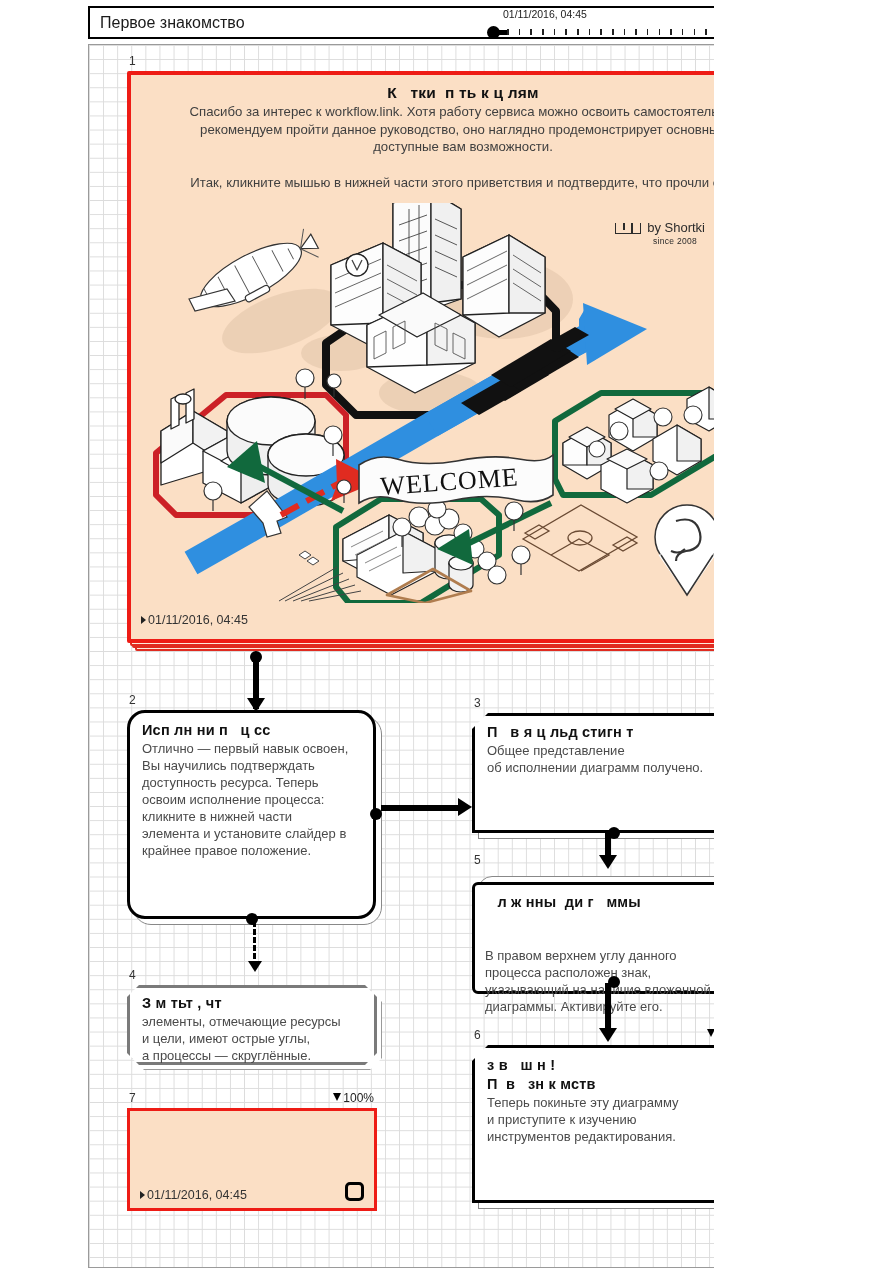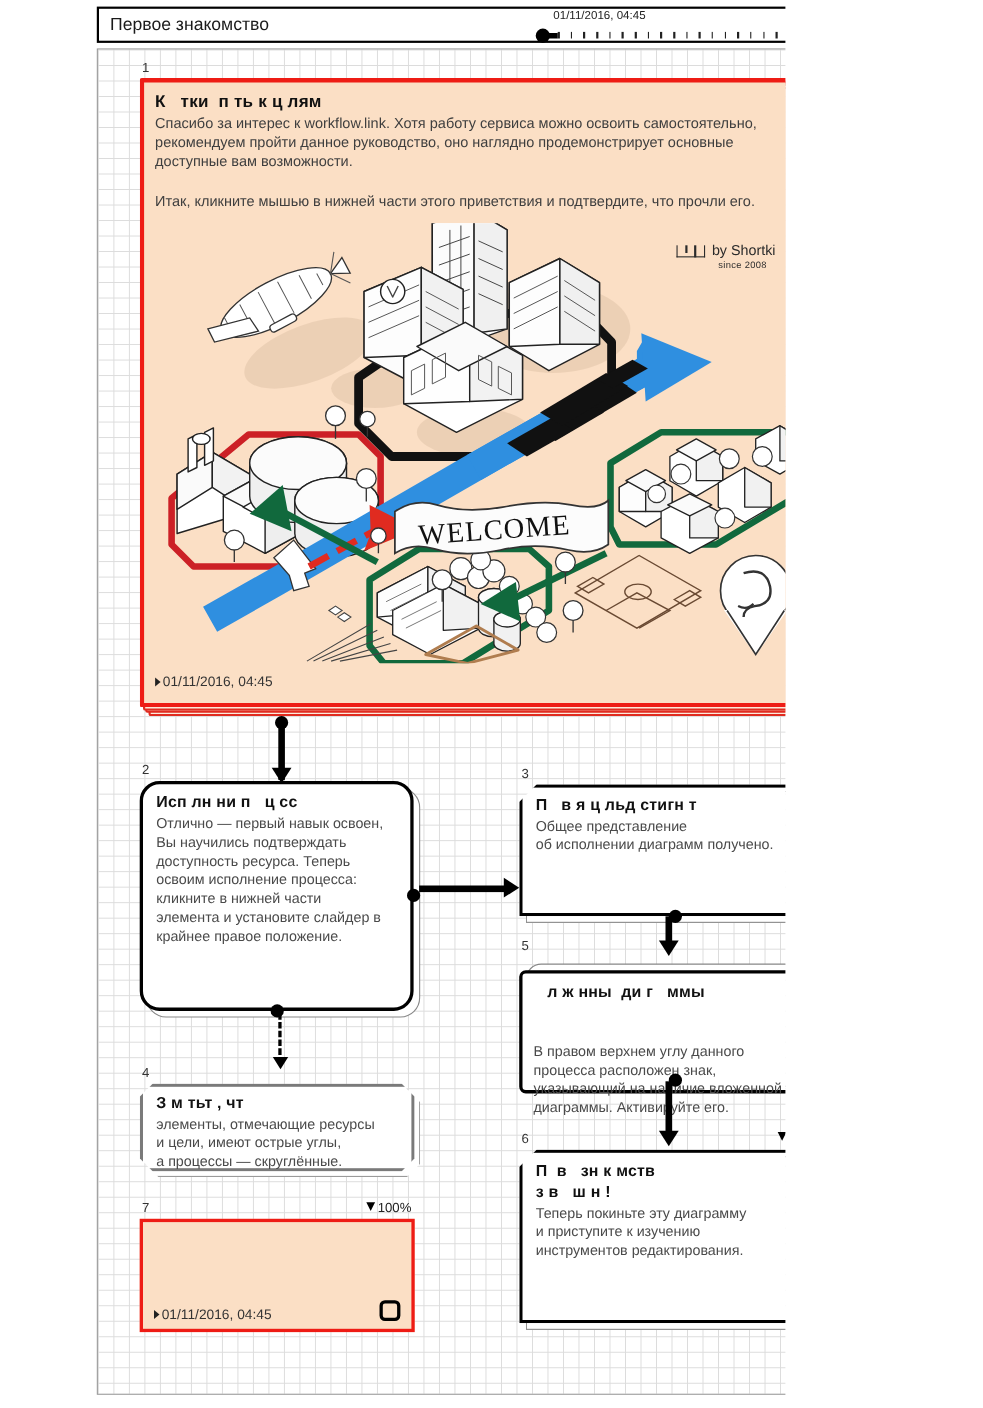--- a/index.html
+++ b/index.html
@@ -176,21 +176,21 @@
   #n1-fold {
     position: absolute;
     right: 0px; top: 0px;
     width: 27px; height: 27px;
     background: #fbdfc5;
     border-left: 1.5px solid #ef8a80;
     border-bottom: 1.5px solid #ef8a80;
     transform: none;
     clip-path: polygon(0 0, 100% 100%, 0 100%);
   }
-  #n1-text { position: absolute; left: 10px; top: 8px; width: 608px; }
+  #n1-text { position: absolute; left: 28px; top: 8px; width: 608px; text-align: center; }
   #n1-text .node-title { font-size: 15.5px; }
   #n1-text .node-body  { font-size: 13.2px; color: #3f3f3f; line-height: 1.33; }
   #n1-illus {
     position: absolute;
     left: 0; top: 128px;
     width: 632px; height: 400px;
   }
   #n1-foot {
     position: absolute; left: 10px; bottom: 12px;
     font-size: 12.5px; color: #333;
@@ -738,22 +738,22 @@
 
     <div class="node" id="node6">
       <span class="node-num">6</span>
       <div class="pct" style="right:6px; top:-18px;">
         <span class="pin"></span>
         <span>100%</span>
       </div>
       <div class="box3d-shadow" style="left:6px; top:6px; width:282px; height:158px;"></div>
       <div class="box3d-main" style="width:282px; height:158px;">
         <div style="padding:8px 10px 0 12px;">
+          <div class="node-title">з в   ш н !</div>
           <div class="node-title">П  в   зн к мств</div>
-          <div class="node-title">з в   ш н !</div>
           <div class="node-body">Теперь покиньте эту диаграмму
 и приступите к изучению
 инструментов редактирования.</div>
         </div>
       </div>
     </div>
 
     <div class="node" id="node7">
       <span class="node-num">7</span>
       <div class="pct" style="right:8px; top:-17px;">

